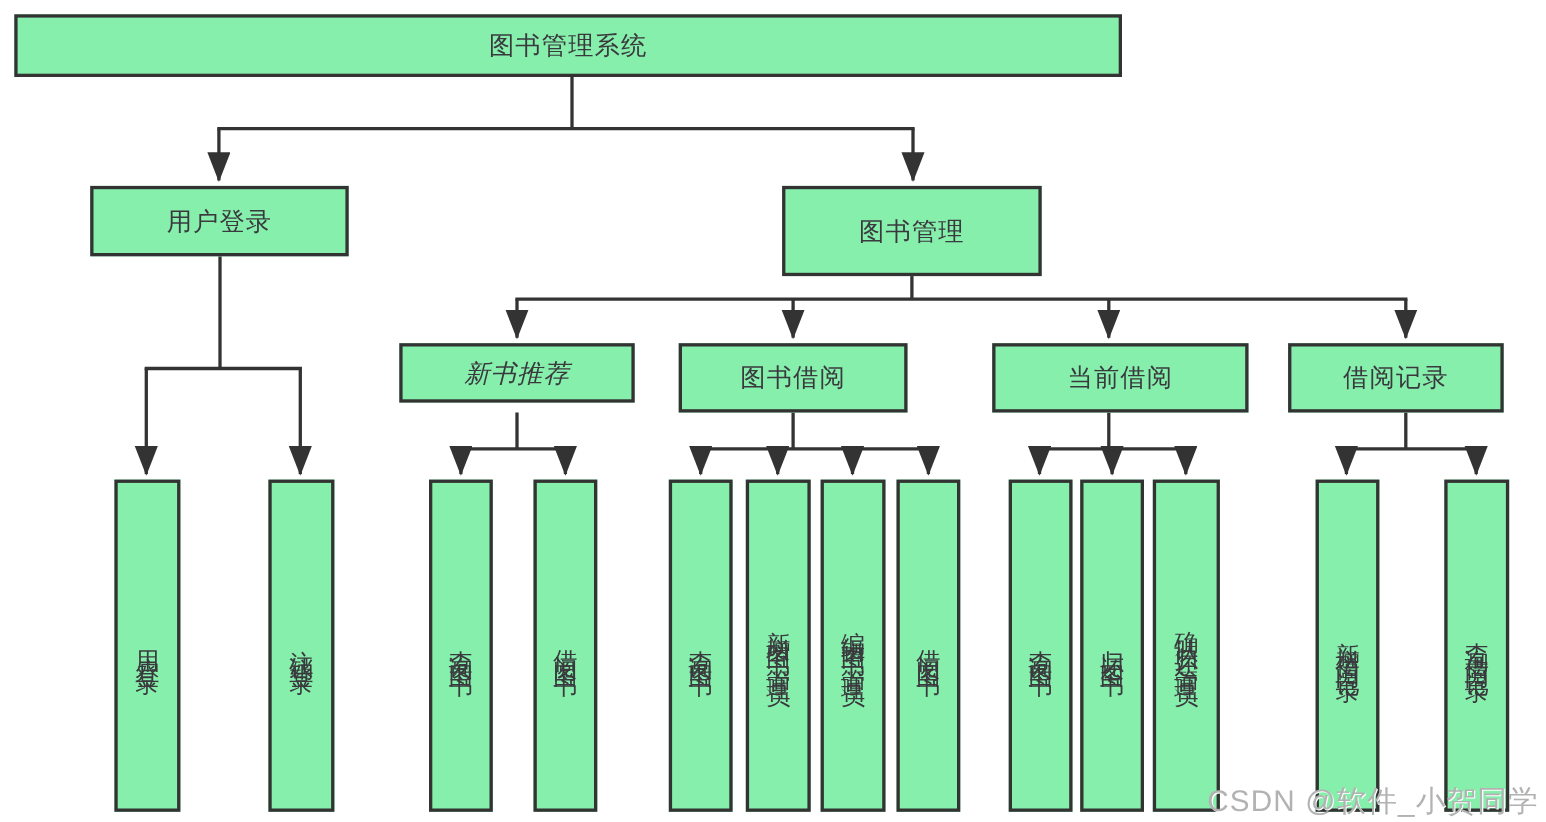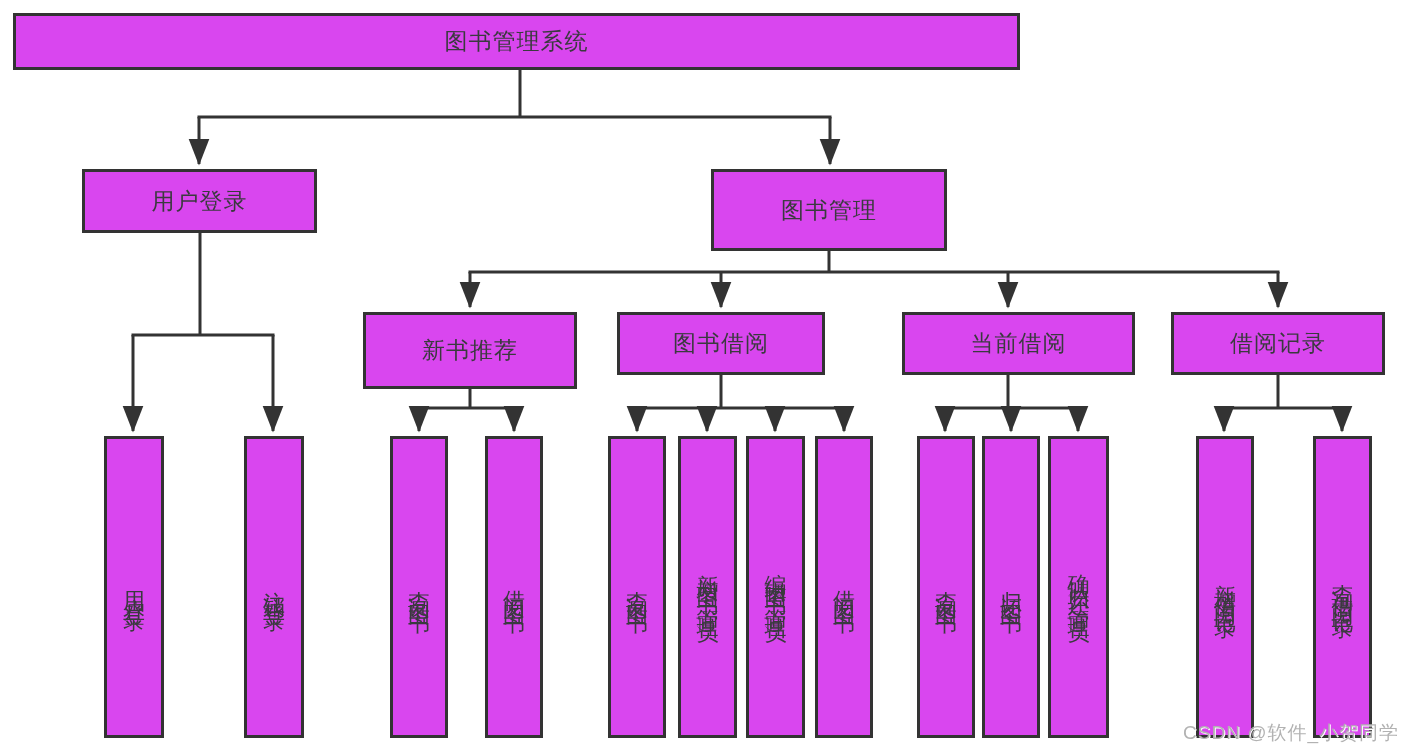--- a/index.html
+++ b/index.html
@@ -19,21 +19,21 @@
     position: absolute;
     left: 0;
     top: 0;
     width: 1405px;
     height: 747px;
     pointer-events: none;
   }
   .node {
     position: absolute;
     box-sizing: border-box;
-    background: #d946ef;
+    background: #86efac;
     border: 3px solid #333333;
     color: #3a3a3e;
     display: flex;
     align-items: center;
     justify-content: center;
     z-index: 2;
   }
   .node.h {
     font-size: 23px;
     letter-spacing: 1px;
@@ -42,21 +42,21 @@
   .node.v {
     writing-mode: vertical-rl;
     font-size: 22px;
     letter-spacing: 7px;
     line-height: 1;
   }
   .watermark {
     position: absolute;
     right: 6px;
     bottom: 1px;
-    font-size: 19px;
+    font-size: 27px;
     color: #b2b2b2;
     letter-spacing: 1px;
     text-shadow: 1px 1px 0 #ffffff;
     z-index: 5;
     white-space: nowrap;
   }
 </style>
 </head>
 <body>
 
@@ -110,24 +110,24 @@
       <path d="M1224,408 L1224,431" marker-end="url(#arrow)"></path>
       <path d="M1342,408 L1342,431" marker-end="url(#arrow)"></path>
     </g>
   </svg>
 
   <div class="node h" style="left:13px; top:13px; width:1007px; height:57px;">图书管理系统</div>
 
   <div class="node h" style="left:82px; top:169px; width:235px; height:64px;">用户登录</div>
   <div class="node h" style="left:711px; top:169px; width:236px; height:82px;">图书管理</div>
 
-  <div class="node h" style="left:363px; top:312px; width:214px; height:77px;">新书推荐</div>
+  <div class="node h" style="left:363px; top:312px; width:214px; height:54px;font-style:italic;">新书推荐</div>
   <div class="node h" style="left:617px; top:312px; width:208px; height:63px;text-align:right;">图书借阅</div>
   <div class="node h" style="left:902px; top:312px; width:233px; height:63px;">当前借阅</div>
-  <div class="node h" style="left:1171px; top:312px; width:214px; height:63px;">借阅记录</div>
+  <div class="node h" style="left:1171px; top:312px; width:196px; height:63px;">借阅记录</div>
 
   <div class="node v" style="left:104px; top:436px; width:60px; height:302px;">用户登录</div>
   <div class="node v" style="left:244px; top:436px; width:60px; height:302px;">注销登录</div>
 
   <div class="node v" style="left:390px; top:436px; width:58px; height:302px;">查询图书</div>
   <div class="node v" style="left:485px; top:436px; width:58px; height:302px;">借阅图书</div>
 
   <div class="node v" style="left:608px; top:436px; width:58px; height:302px;">查询图书</div>
   <div class="node v" style="left:678px; top:436px; width:59px; height:302px;">新增图书（管理员）</div>
   <div class="node v" style="left:746px; top:436px; width:59px; height:302px;">编辑图书（管理员）</div>

